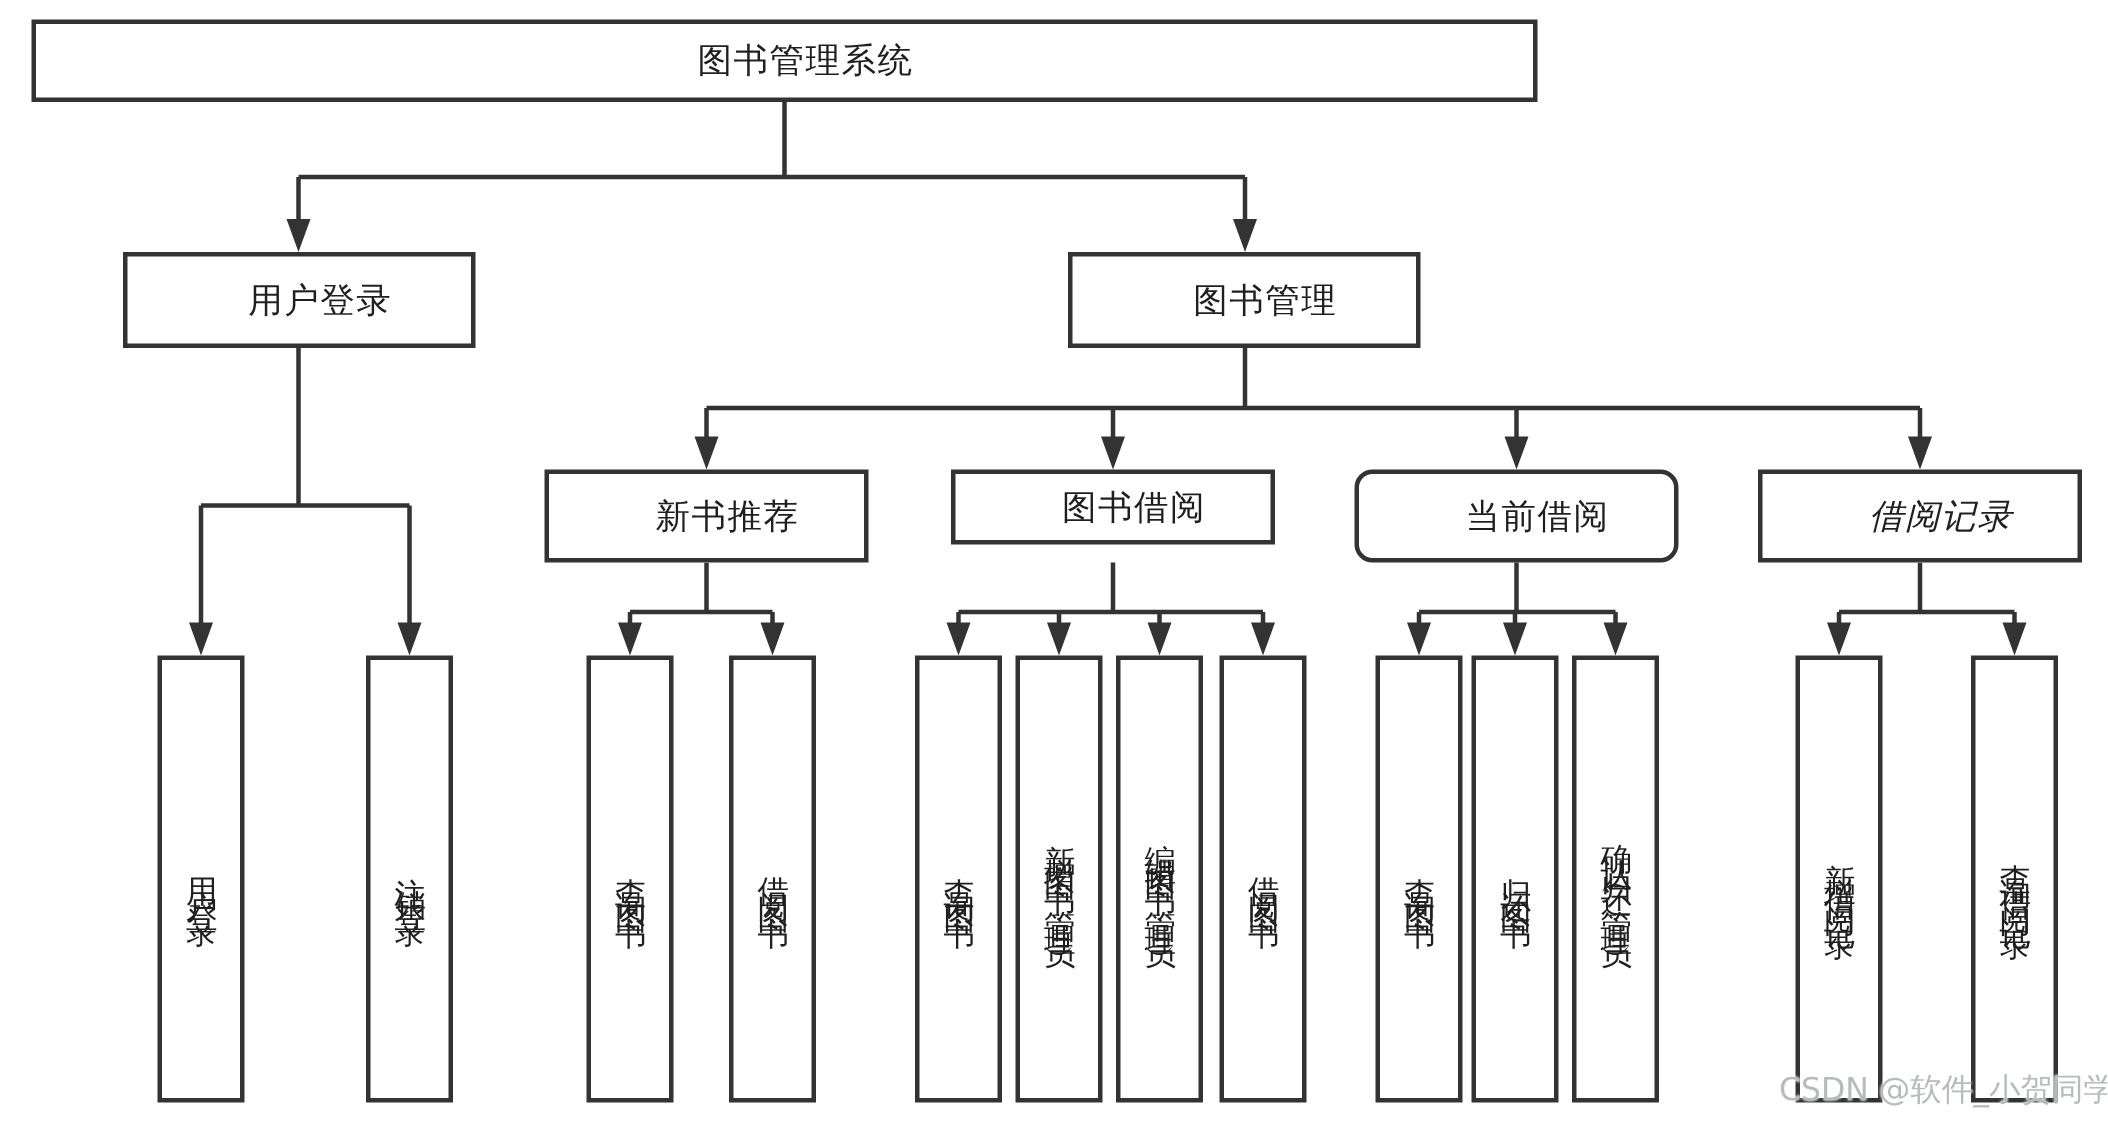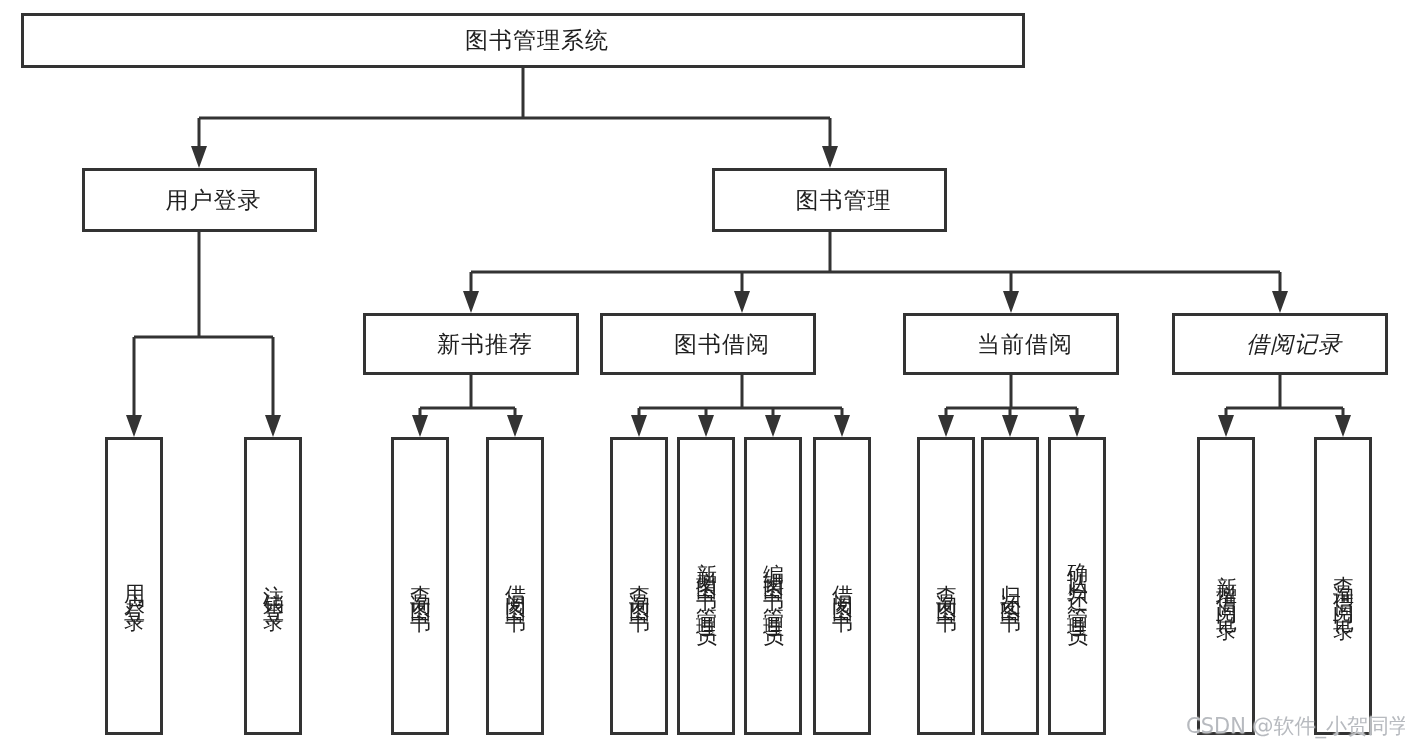--- a/index.html
+++ b/index.html
@@ -103,24 +103,24 @@
   <div class="node h-node" style="left:82px; top:168px; width:235px; height:64px;">
     <span>用户登录</span>
   </div>
   <div class="node h-node" style="left:363px; top:313px; width:216px; height:62px;">
     <span>新书推荐</span>
   </div>
 
   <div class="node h-node" style="left:712px; top:168px; width:235px; height:64px;">
     <span>图书管理</span>
   </div>
-  <div class="node h-node" style="left:600px; top:313px; width:216px; height:62px;">
+  <div class="node h-node" style="left:634px; top:313px; width:216px; height:50px;">
     <span>图书借阅</span>
   </div>
-  <div class="node h-node" style="left:903px; top:313px; width:216px; height:62px;">
+  <div class="node h-node" style="left:903px; top:313px; width:216px; height:62px;border-radius:12px;">
     <span>当前借阅</span>
   </div>
   <div class="node h-node" style="left:1172px; top:313px; width:216px; height:62px;font-style:italic;">
     <span>借阅记录</span>
   </div>
 
   <div class="node v-node" style="left:105px; top:437px; width:58px; height:298px;">
     <span class="vtext">用户登录</span>
   </div>
   <div class="node v-node" style="left:244px; top:437px; width:58px; height:298px;">

